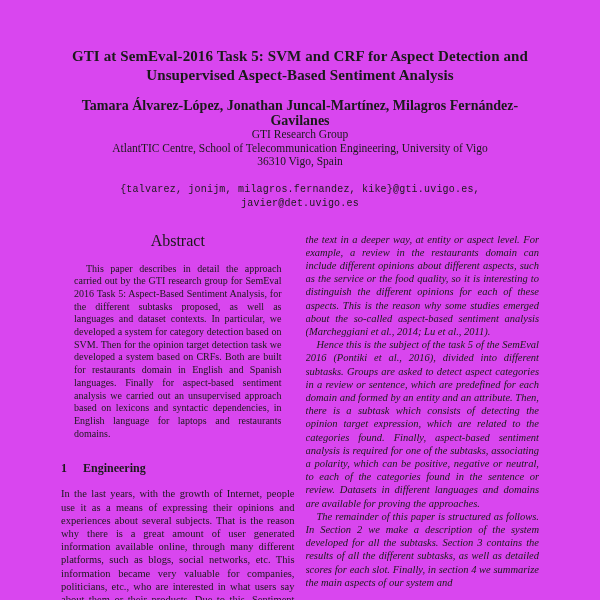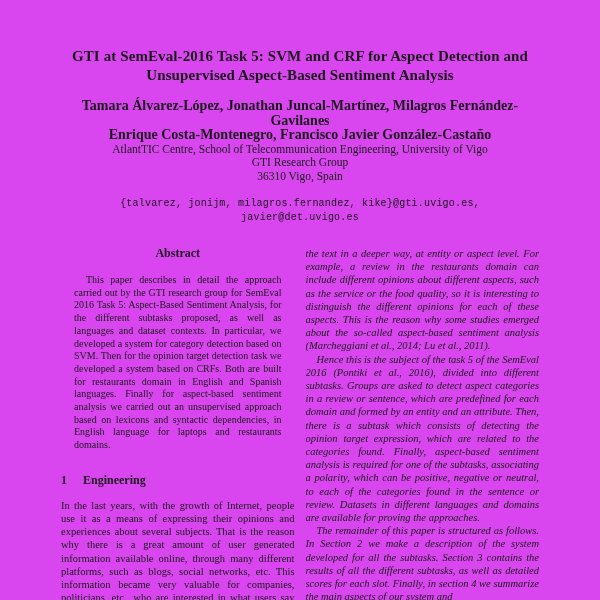--- a/index.html
+++ b/index.html
@@ -57,22 +57,22 @@
     gap: 11px;
     height: 382px;
     overflow: hidden;
   }
   .col {
     width: 233.5px;
     overflow: hidden;
   }
   .abstract-heading {
     text-align: center;
-    font-weight: bold;
-    font-size: 12px;
+    font-weight: normal;
+    font-size: 16px;
     margin-bottom: 13px;
   }
   .abstract-body {
     padding: 0 13px;
     font-size: 10px;
     line-height: 12.7px;
     text-align: justify;
     text-indent: 12px;
   }
   .section-heading {
@@ -96,26 +96,25 @@
 
 <div class="page">
 
   <div class="paper-title">
     <span>GTI at SemEval-2016 Task 5: SVM and CRF for Aspect Detection and</span>
     <span>Unsupervised Aspect-Based Sentiment Analysis</span>
   </div>
 
   <div class="authors">
     <span>Tamara Álvarez-López, Jonathan Juncal-Martínez, Milagros Fernández-Gavilanes</span>
-    <span>Enrique Costa-Montenegro, Francisco Javier González-Castaño</span>
   </div>
 
   <div class="affiliation">
+    <span>GTI Research Group</span>
     <span>AtlantTIC Centre, School of Telecommunication Engineering, University of Vigo</span>
-    <span>GTI Research Group</span>
     <span>36310 Vigo, Spain</span>
   </div>
 
   <div class="emails">
     <span>{talvarez, jonijm, milagros.fernandez, kike}@gti.uvigo.es,</span>
     <span>javier@det.uvigo.es</span>
   </div>
 
   <div class="columns">
 

